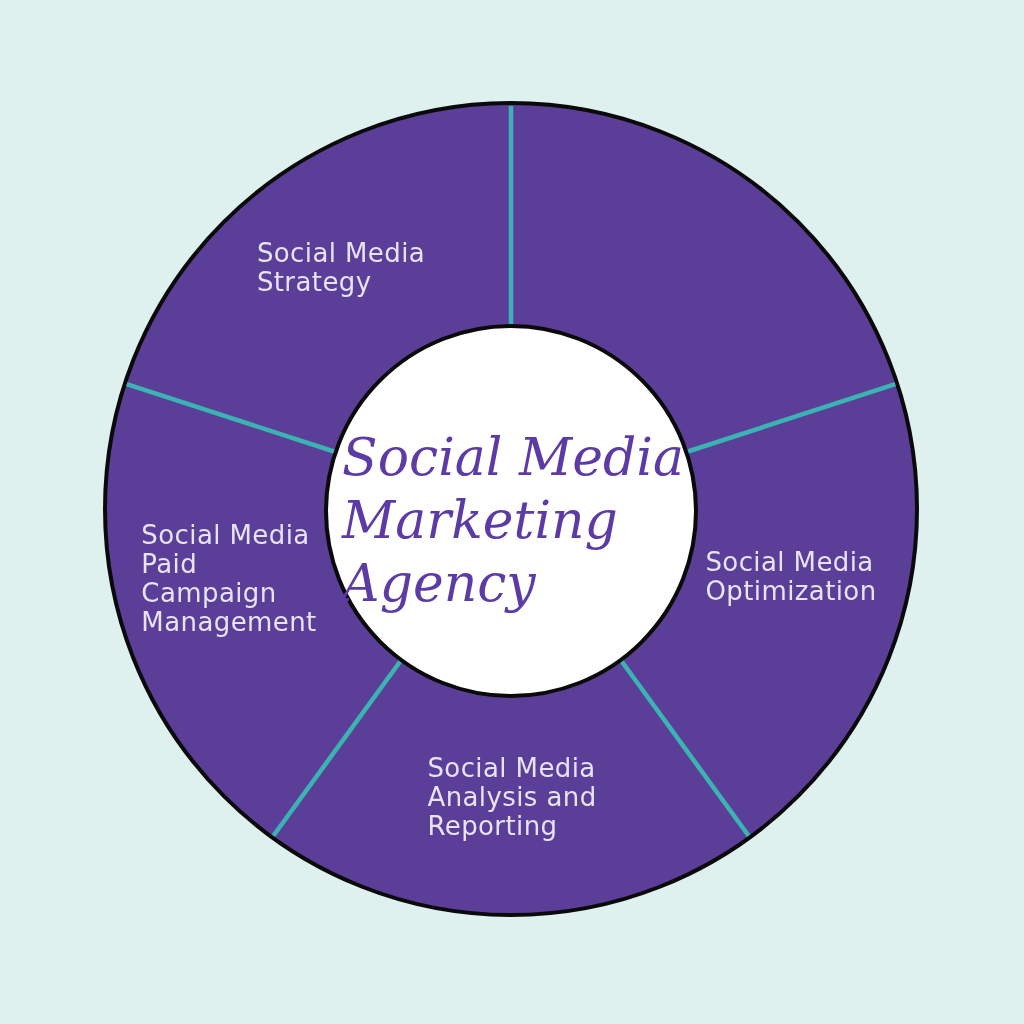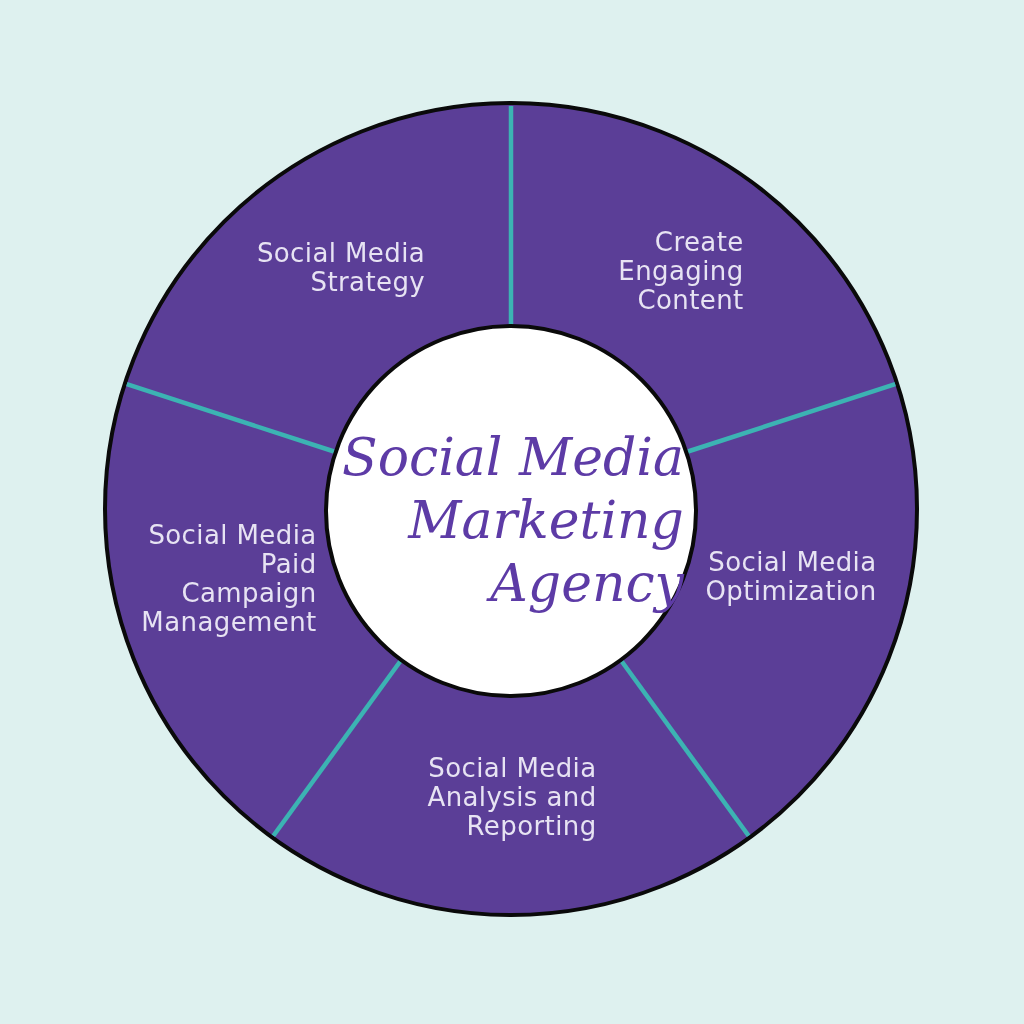--- a/index.html
+++ b/index.html
@@ -22,21 +22,21 @@
   }
   .bg   { fill: var(--bg, #def1ef); }
   .ring { fill: var(--ring, #5b3e97); stroke: var(--outline, #0a0a0a); stroke-width: 4; }
   .div  { stroke: var(--divider, #3cb3b3); stroke-width: 4.5; }
   .hub  { fill: var(--center-bg, #ffffff); stroke: var(--outline, #0a0a0a); stroke-width: 4; }
 
   .label {
     position: absolute;
     transform: translate(-50%, -50%);
     white-space: pre-line;
-    text-align: right;
+    text-align: left;
   }
   .seg {
     font-size: 26px;
     line-height: 29px;
     font-weight: 500;
     letter-spacing: 0.4px;
     color: var(--label-text, #e7e3f3);
   }
   .center-title {
     font-family: "DejaVu Serif", serif;
@@ -64,23 +64,20 @@
       <line class="div" x1="401.6" y1="659.5" x2="273.4" y2="835.8"></line>
       <line class="div" x1="334.1" y1="451.5" x2="126.8" y2="384.2"></line>
     </g>
 
     <circle class="hub" cx="511" cy="511" r="185"></circle>
   </svg>
 
   <div class="label seg" style="left:341px; top:268px;">Social Media
 Strategy</div>
 
-  <div class="label seg" style="left:681px; top:271px;">Create
-Engaging
-Content</div>
 
   <div class="label seg" style="left:791px; top:577px;">Social Media
 Optimization</div>
 
   <div class="label seg" style="left:512px; top:797px;">Social Media
 Analysis and
 Reporting</div>
 
   <div class="label seg" style="left:229px; top:579px;">Social Media
 Paid

